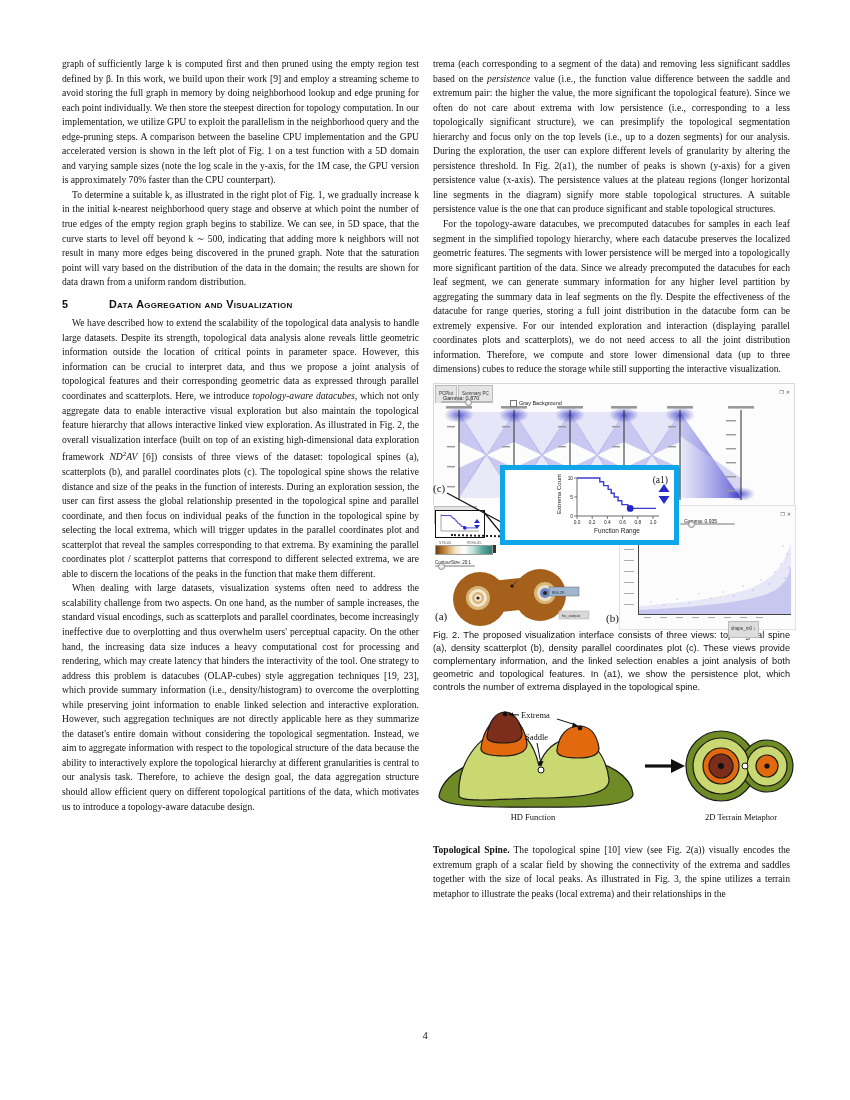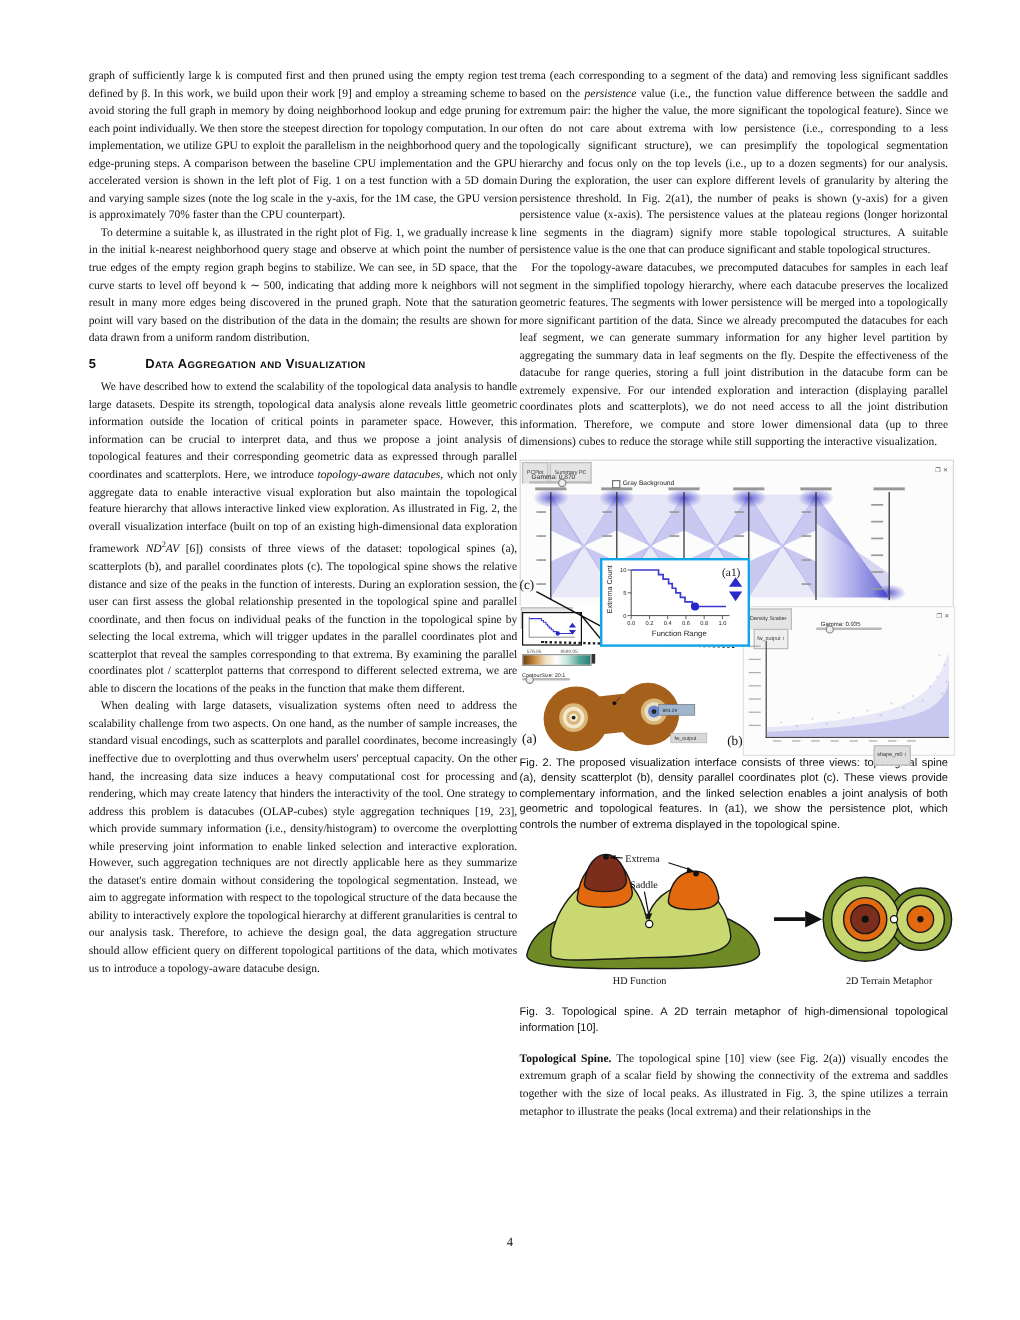--- a/index.html
+++ b/index.html
@@ -1,19 +1,19 @@
 <!DOCTYPE html>
 <html><head>
 <meta charset="utf-8">
 <style>
   html,body{margin:0;padding:0;background:#e8e8e8;}
   #page{position:relative;width:850px;height:1100px;background:#ffffff;overflow:hidden;
         font-family:"Liberation Serif",serif;color:#111;}
   .col{position:absolute;top:57px;width:357px;font-size:9.6px;line-height:14.55px;text-align:justify;}
-  #col-left{left:62px;margin-left:12px;}
+  #col-left{left:62px;}
   #col-right{left:433px;}
   .col p{margin:0;text-indent:10px;}
   .col p.noindent{text-indent:0;}
   sup{font-size:7px;}
   .sec-head{font-family:"Liberation Sans",sans-serif;font-weight:bold;font-size:10.8px;
             margin:7px 0 5px;text-align:left;display:flex;}
   .sec-head .num{min-width:22px;}
   .sec-head .ttl{font-variant:small-caps;letter-spacing:.3px;padding-left:25px;}
   .sub-head{font-family:"Liberation Sans",sans-serif;font-weight:bold;font-size:10.4px;
             margin:7px 0 4px;text-align:left;}
@@ -36,21 +36,21 @@
   .tinylabel{position:absolute;font-size:5.5px;color:#222;}
   .slider{position:absolute;height:2px;background:#b9b9b9;border-radius:1px;}
   .slider .thumb{position:absolute;top:-2px;width:5px;height:5px;background:#eee;
                  border:1px solid #888;border-radius:50%;}
   .checkbox{position:absolute;display:flex;align-items:center;gap:2px;font-size:5.5px;color:#222;}
   .checkbox .box{width:5px;height:5px;border:1px solid #777;background:#fff;}
   .chip{position:absolute;font-size:4.5px;color:#333;background:#eee;border:1px solid #bbb;
         padding:0 2px;white-space:nowrap;}
   .corner-label{position:absolute;font-family:"Liberation Serif",serif;font-size:11px;color:#111;z-index:5;}
   #inset{position:absolute;left:67px;top:82px;width:121px;height:70px;background:#fff;
-         border:2px solid #0ea5e9;z-index:4;}
+         border:5px solid #0ea5e9;z-index:4;padding-left:48px;}
   #callouts{position:absolute;left:0;top:0;z-index:3;pointer-events:none;}
   #dotline{position:absolute;left:18px;top:153px;width:161px;border-top:2px dotted #222;
            transform:rotate(1.4deg);z-index:2;}
   #thumbnail{position:absolute;left:2px;top:5px;width:48px;height:26px;border:1.5px solid #111;background:#fff;}
   #colorbar{position:absolute;left:2px;top:40px;width:56px;height:8px;border:1px solid #999;
             background:linear-gradient(to right,#6b3f10,#c98a3e,#f0e0c0,#ffffff,#bfe0d8,#55a79a,#2b7f72);}
   #colorbar-end{position:absolute;left:60px;top:40px;width:3px;height:8px;background:#333;}
   .smudge{position:absolute;background:#999;opacity:.8;}
   .fig3wrap{margin:14px 0 0;text-align:center;}
 </style>
@@ -401,19 +401,18 @@
         <circle cx="334" cy="58" r="2.6" fill="#111"></circle>
         <circle cx="312" cy="58" r="3" fill="#fff" stroke="#111" stroke-width="1"></circle>
 
         <g font-size="8.5" fill="#111" text-anchor="middle">
           <text x="100" y="112">HD Function</text>
           <text x="308" y="112">2D Terrain Metaphor</text>
         </g>
       </svg>
     </div>
 
-    <p class="caption noindent" style="margin-top:6px;">Fig. 3. Topological spine. A 2D terrain metaphor of high-dimensional topological information [10].</p>
 
     <p class="noindent" style="margin-top:13px;"><span style="font-weight: bold;">Topological Spine.</span><span> The topological spine [10] view (see Fig. 2(a)) visually encodes the extremum graph of a scalar field by showing the connectivity of the extrema and saddles together with the size of local peaks. As illustrated in Fig. 3, the spine utilizes a terrain metaphor to illustrate the peaks (local extrema) and their relationships in the</span></p>
   </div>
 
   <div class="pageno">4</div>
 </div>
 
 </body></html>

